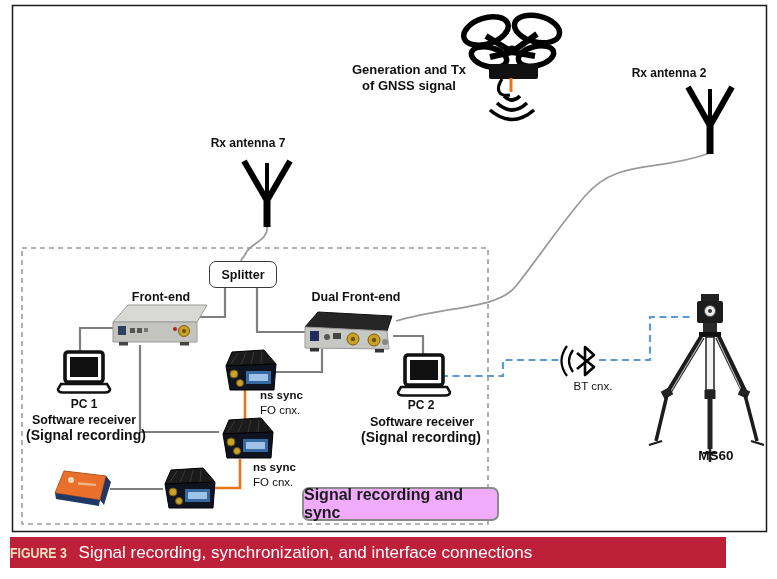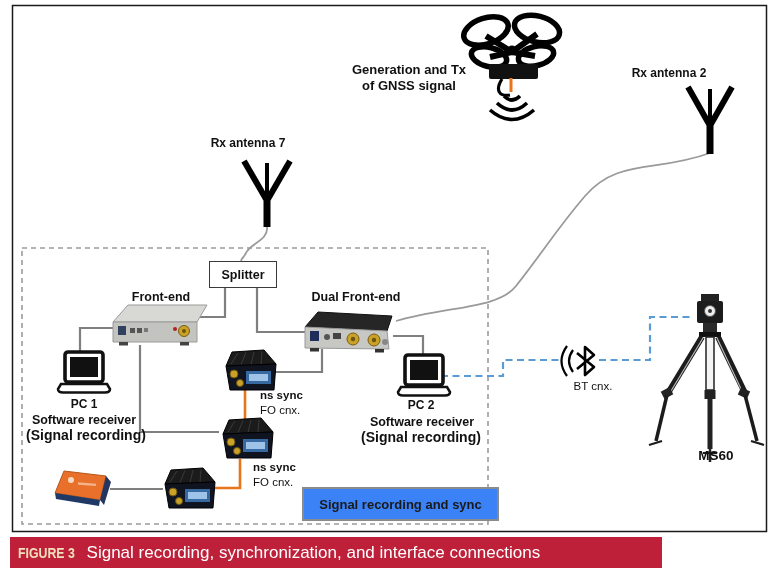--- a/index.html
+++ b/index.html
@@ -11,33 +11,33 @@
   .lbl{position:absolute;color:#111;white-space:nowrap;z-index:5;}
   .ctr{transform:translate(-50%,-50%);}
   .b{font-weight:bold;}
   .f13{font-size:13px;}
   .f12{font-size:12px;}
   .f125{font-size:12.5px;}
   .f115{font-size:11.5px;}
   .f10{font-size:14px;}
   .box{
     position:absolute;display:flex;align-items:center;justify-content:center;
-    z-index:6;font-weight:bold;color:#111;
+    z-index:6;font-weight:bold;color:#111;border-radius:7px;
   }
   #splitter-box{
     left:209px;top:261px;width:66px;height:25px;
     background:#fff;border:1.5px solid #3a3a3a;font-size:12.5px;
   }
   #recording-box{
     left:302px;top:487px;width:193px;height:30px;
-    background:#3b82f6;border:2px solid #8a8a8a;font-size:13px;color:#1a1a1a;
+    background:#f0abfc;border:2px solid #8a8a8a;font-size:16px;color:#1a1a1a;
   }
   #caption-bar{
-    position:absolute;left:10px;top:537px;width:652px;height:31px;
-    background:#BE2039;display:flex;align-items:center;padding-left:8px;
+    position:absolute;left:10px;top:537px;width:716px;height:31px;
+    background:#BE2039;display:flex;align-items:center;padding-left:0;
     box-sizing:border-box;z-index:8;
   }
   #caption-label{
     color:#F1E0BC;font-weight:bold;font-size:14px;display:inline-block;
     transform:scaleX(0.88);transform-origin:left center;white-space:nowrap;
   }
   #caption-text{color:#ffffff;font-size:17px;margin-left:4px;white-space:nowrap;}
 </style>
 </head>
 <body>

